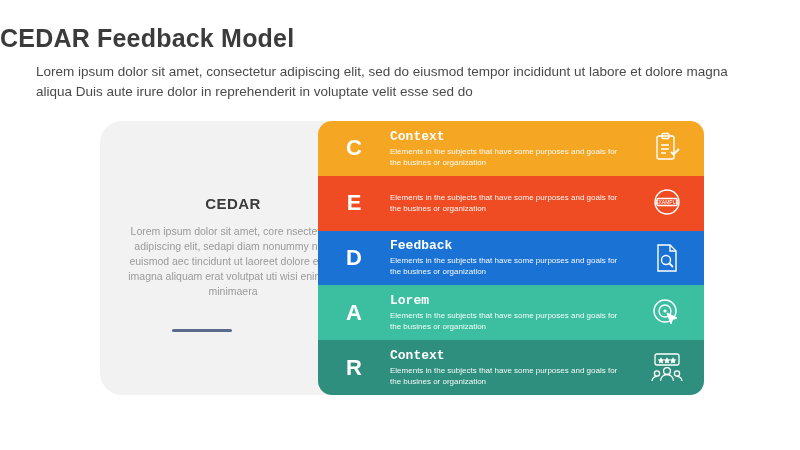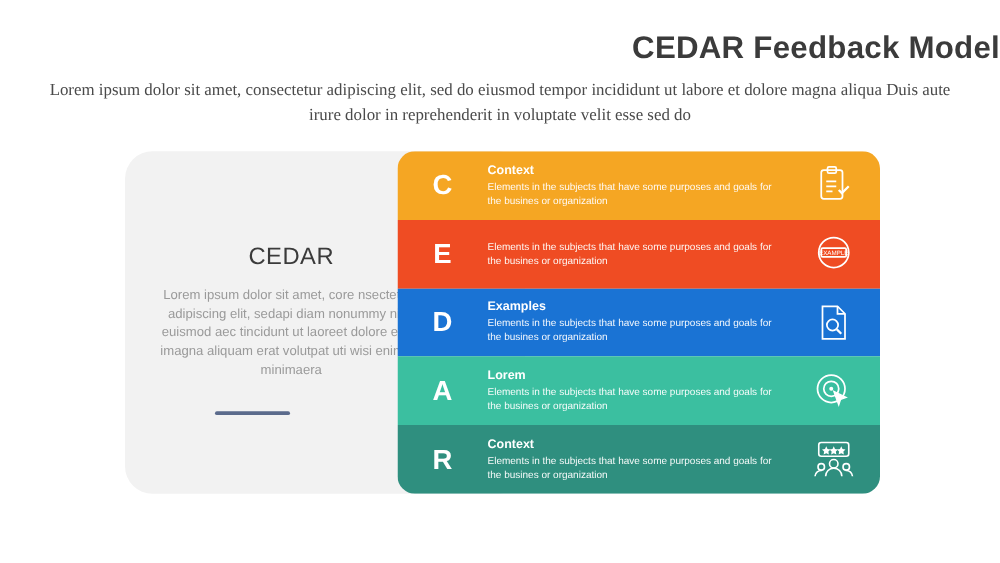--- a/index.html
+++ b/index.html
@@ -16,36 +16,34 @@
   .page {
     position: relative;
     width: 800px;
     height: 450px;
   }
   .title {
     position: absolute;
     top: 24px;
     left: 0;
     width: 800px;
-    text-align: right;
+    text-align: left;
     font-size: 25px;
     font-weight: bold;
     color: #3b3b3b;
     letter-spacing: 0.2px;
   }
   .subtitle {
     position: absolute;
     top: 62px;
     left: 36px;
     width: 728px;
-    text-align: center;
     font-size: 13.5px;
     line-height: 20px;
     color: #4a4a4a;
-    font-family: Liberation Serif, serif;
   }
   .diagram {
     position: absolute;
     left: 100px;
     top: 121px;
     width: 604px;
     height: 274px;
   }
   .left-card {
     position: absolute;
@@ -57,22 +55,22 @@
     border-radius: 22px;
   }
   .left-inner {
     position: absolute;
     left: 28px;
     top: 74px;
     width: 210px;
     text-align: center;
   }
   .left-title {
-    font-size: 19px;
-    font-weight: normal;
+    font-size: 15px;
+    font-weight: bold;
     color: #3b3b3b;
     letter-spacing: 0.4px;
     margin-bottom: 12px;
   }
   .left-desc {
     font-size: 10.5px;
     line-height: 15px;
     color: #9a9a9a;
   }
   .left-rule {
@@ -107,23 +105,24 @@
     color: #ffffff;
     font-size: 22px;
     font-weight: bold;
   }
   .row-text {
     flex: 1 1 auto;
     padding-right: 8px;
   }
   .row-title {
     color: #ffffff;
-    font-size: 10px;
+    font-size: 13px;
     font-weight: bold;
     margin-bottom: 2px;
+    font-family: Liberation Mono, monospace;
   }
   .row-desc {
     color: #ffffff;
     font-size: 8px;
     line-height: 11px;
     opacity: 0.95;
   }
   .row-icon {
     width: 74px;
     flex: 0 0 74px;
@@ -183,21 +182,21 @@
             <circle cx="18" cy="16" r="12"></circle>
             <rect x="8" y="12.5" width="20" height="7" rx="1.2"></rect>
             <text x="18" y="18" font-size="5" fill="#ffffff" stroke="none" text-anchor="middle" font-family="Liberation Sans, sans-serif">EXAMPLE</text>
           </svg>
         </div>
       </div>
 
       <div class="row" style="background:#1a73d4">
         <div class="row-letter">D</div>
         <div class="row-text">
-          <div class="row-title">Examples</div>
+          <div class="row-title">Feedback</div>
           <div class="row-desc">Elements in the subjects that have some purposes and goals for the  busines or organization</div>
         </div>
         <div class="row-icon">
           <svg width="34" height="34" viewBox="0 0 34 34" fill="none" stroke="#ffffff" stroke-width="1.4">
             <path d="M8 4 h12 l6 6 v20 H8 Z"></path>
             <path d="M20 4 v6 h6"></path>
             <circle cx="16" cy="19" r="4.5"></circle>
             <line x1="19.5" y1="22.5" x2="23" y2="26" stroke-width="1.8"></line>
           </svg>
         </div>

